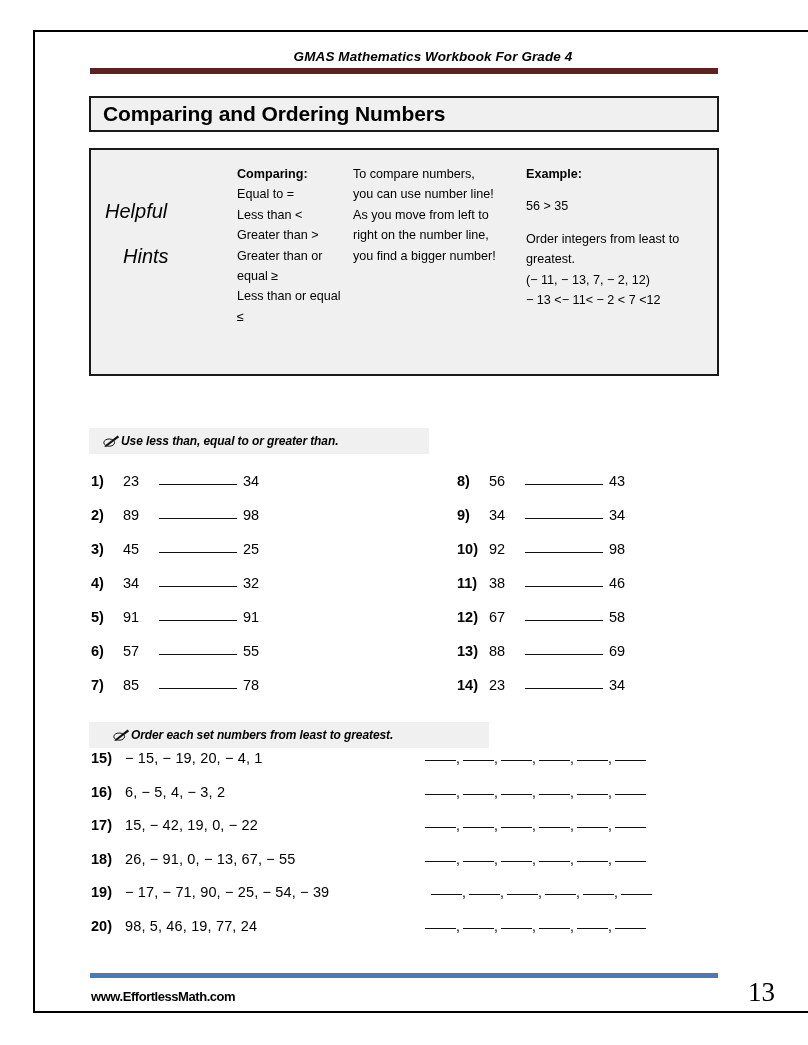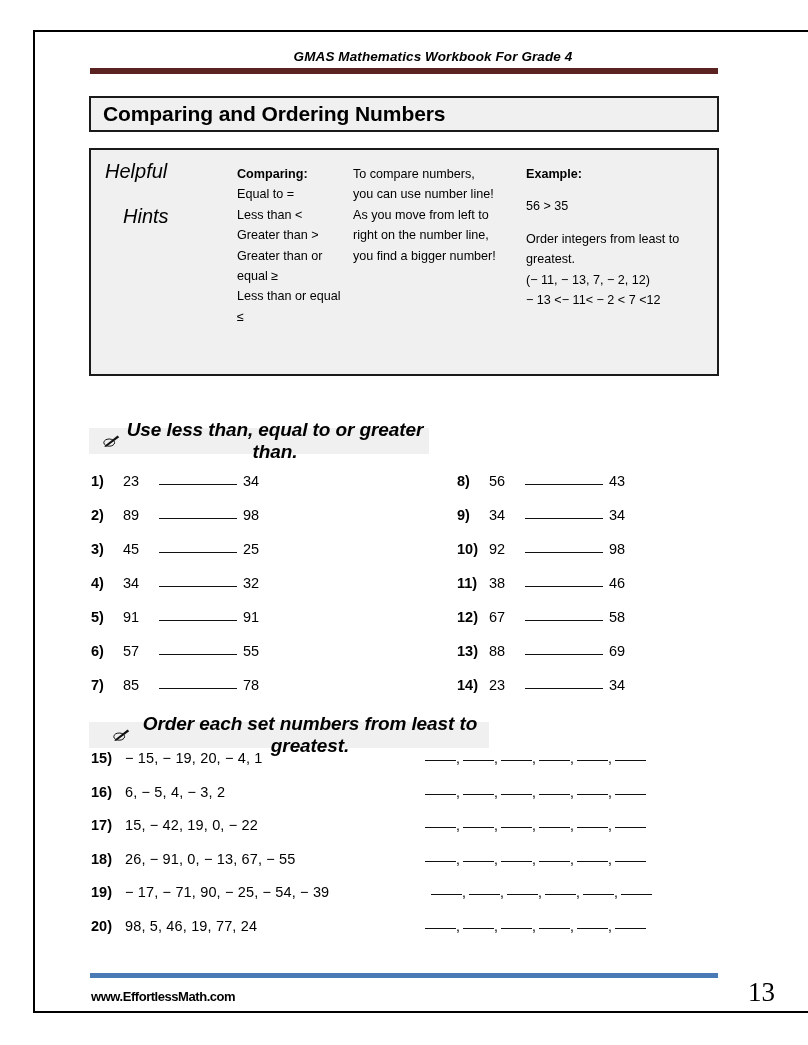--- a/index.html
+++ b/index.html
@@ -79,20 +79,21 @@
     border: 2px solid #1a1a1a;
     background: #F0F0F0;
     box-sizing: border-box;
     display: flex;
     align-items: flex-start;
   }
   .hints-label-col {
     width: 146px;
     flex: 0 0 146px;
     padding-top: 9px;
+    margin-top: 40px;
   }
   .hints-label-1 {
     font-size: 20px;
     font-style: italic;
     padding-left: 14px;
     line-height: 1.25;
   }
   .hints-label-2 {
     font-size: 20px;
     font-style: italic;
@@ -120,25 +121,24 @@
   .instruction-banner {
     position: absolute;
     height: 26px;
     background: #F0F0F0;
     display: flex;
     align-items: center;
     box-sizing: border-box;
     padding-left: 14px;
   }
   .instruction-text {
-    font-size: 19px;
+    font-size: 12px;
     font-weight: bold;
     font-style: italic;
     letter-spacing: -0.1px;
-    text-align: center;
   }
   .pencil-icon {
     display: inline-block;
     width: 17px;
     height: 15px;
     margin-right: 1px;
     flex: 0 0 auto;
   }
   #banner-1 { left: 54px; top: 396px; width: 340px; }
   #banner-2 { left: 54px; top: 690px; width: 400px; }

